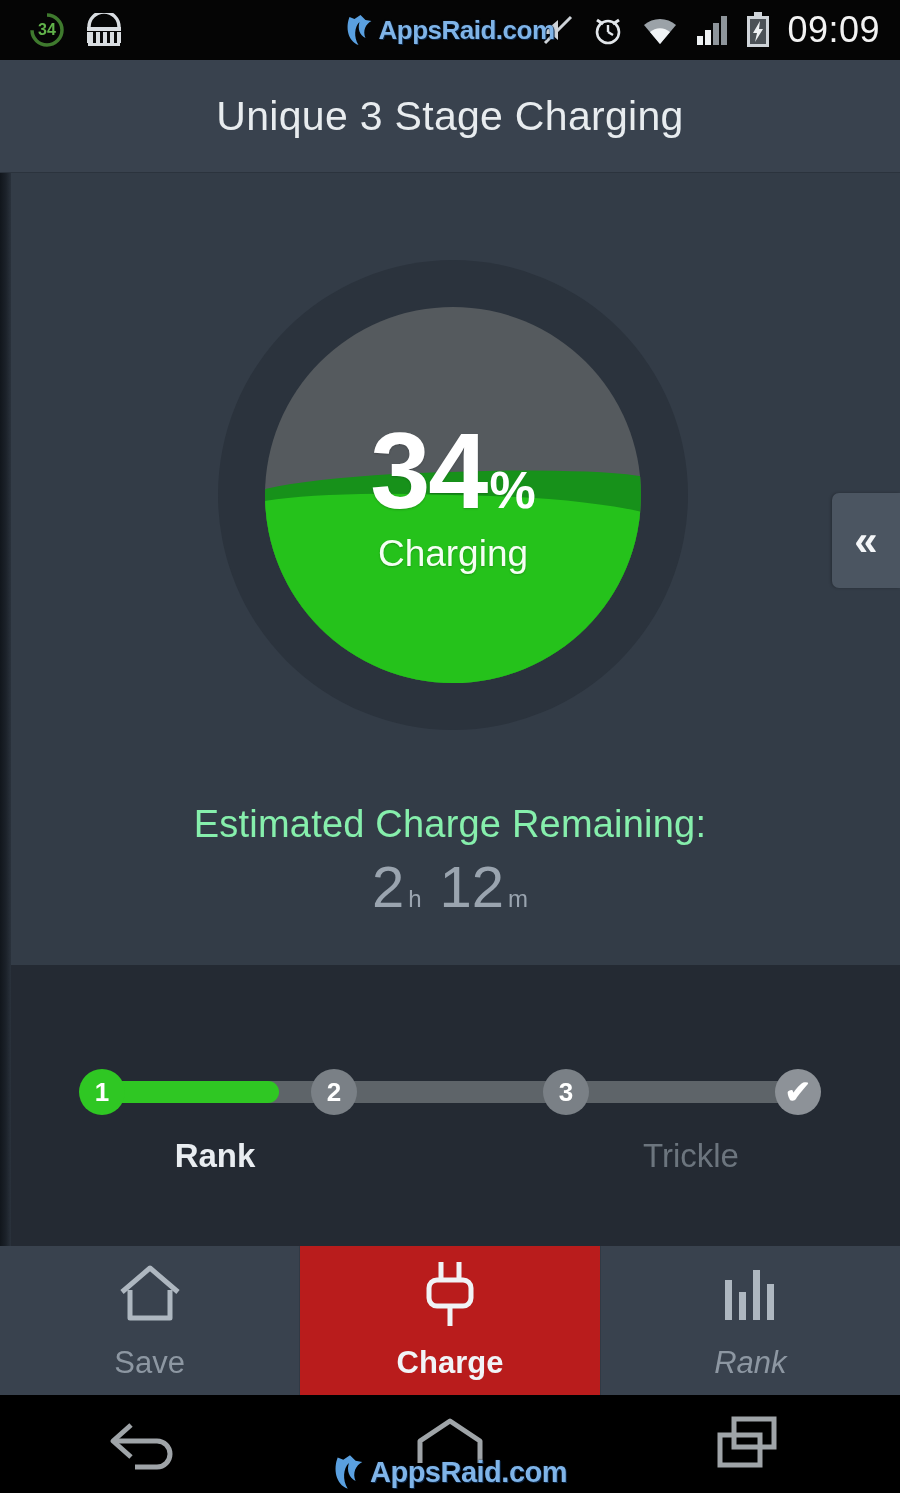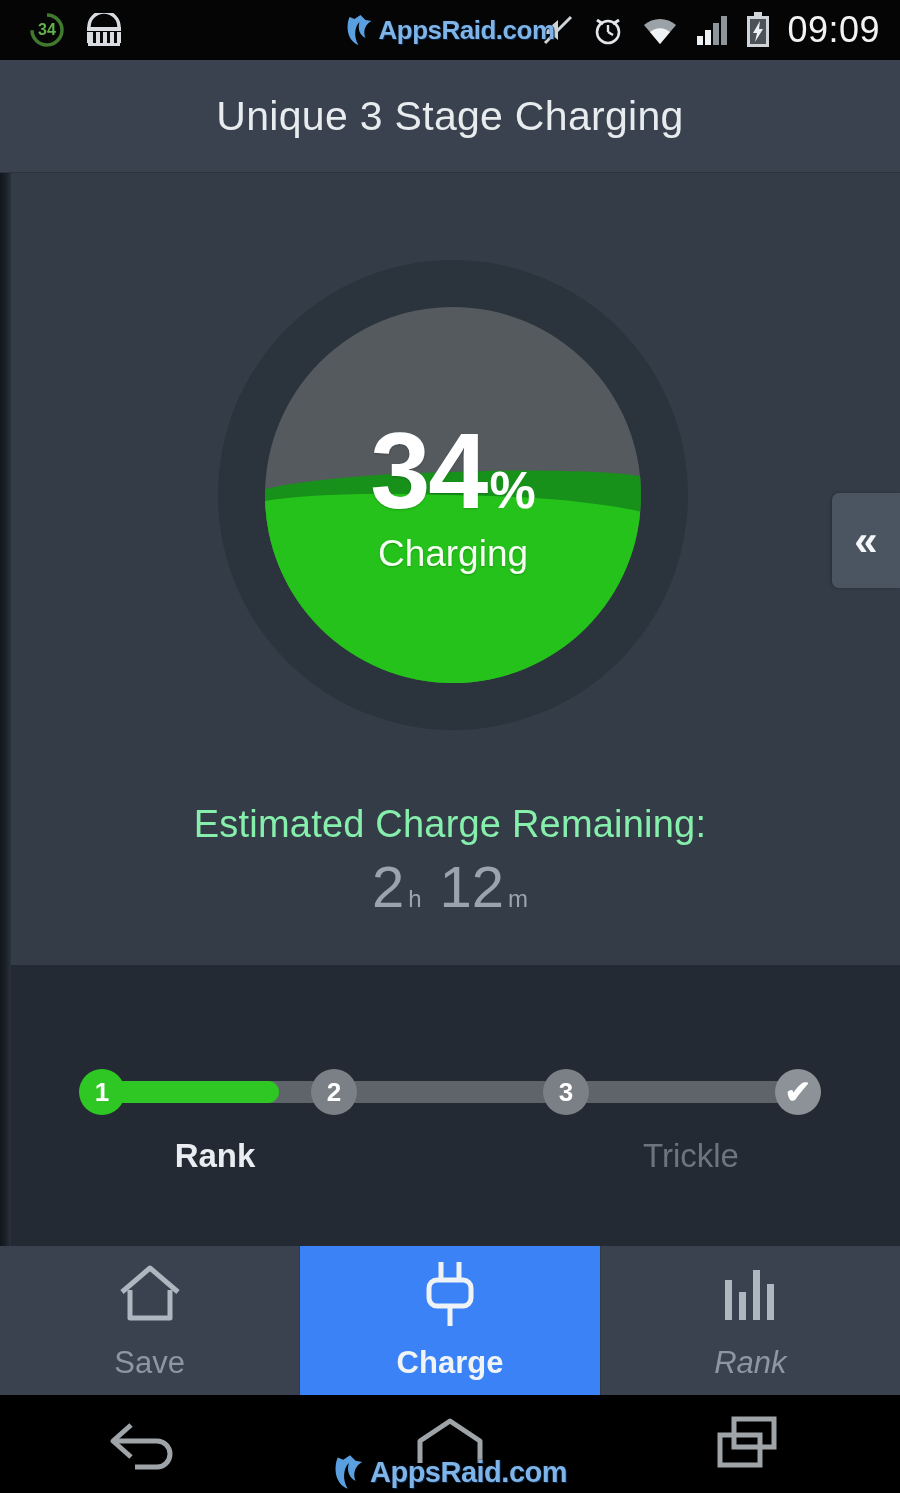--- a/index.html
+++ b/index.html
@@ -235,21 +235,21 @@
     z-index:20;
   }
   .navitem {
     flex:1 1 0;
     display:flex; flex-direction:column;
     align-items:center; justify-content:center;
     gap:18px;
     border-right:1px solid #313a45;
   }
   .navitem:last-child { border-right:none;font-style:italic; }
-  .navitem.active { background:#3b82f6; }
+  .navitem.active { background:#b91c1c; }
   .nav-ico { height:66px; display:flex; align-items:center; justify-content:center; }
   .nav-lbl { font-size:31px; color:#8d97a2; }
   .navitem.active .nav-lbl { color:#f1f4f7; font-weight:bold; }
 
   
   #androidnav {
     position:absolute; top:1395px; left:0;
     width:900px; height:98px;
     background:#000;
     display:flex; align-items:center; justify-content:space-around;

